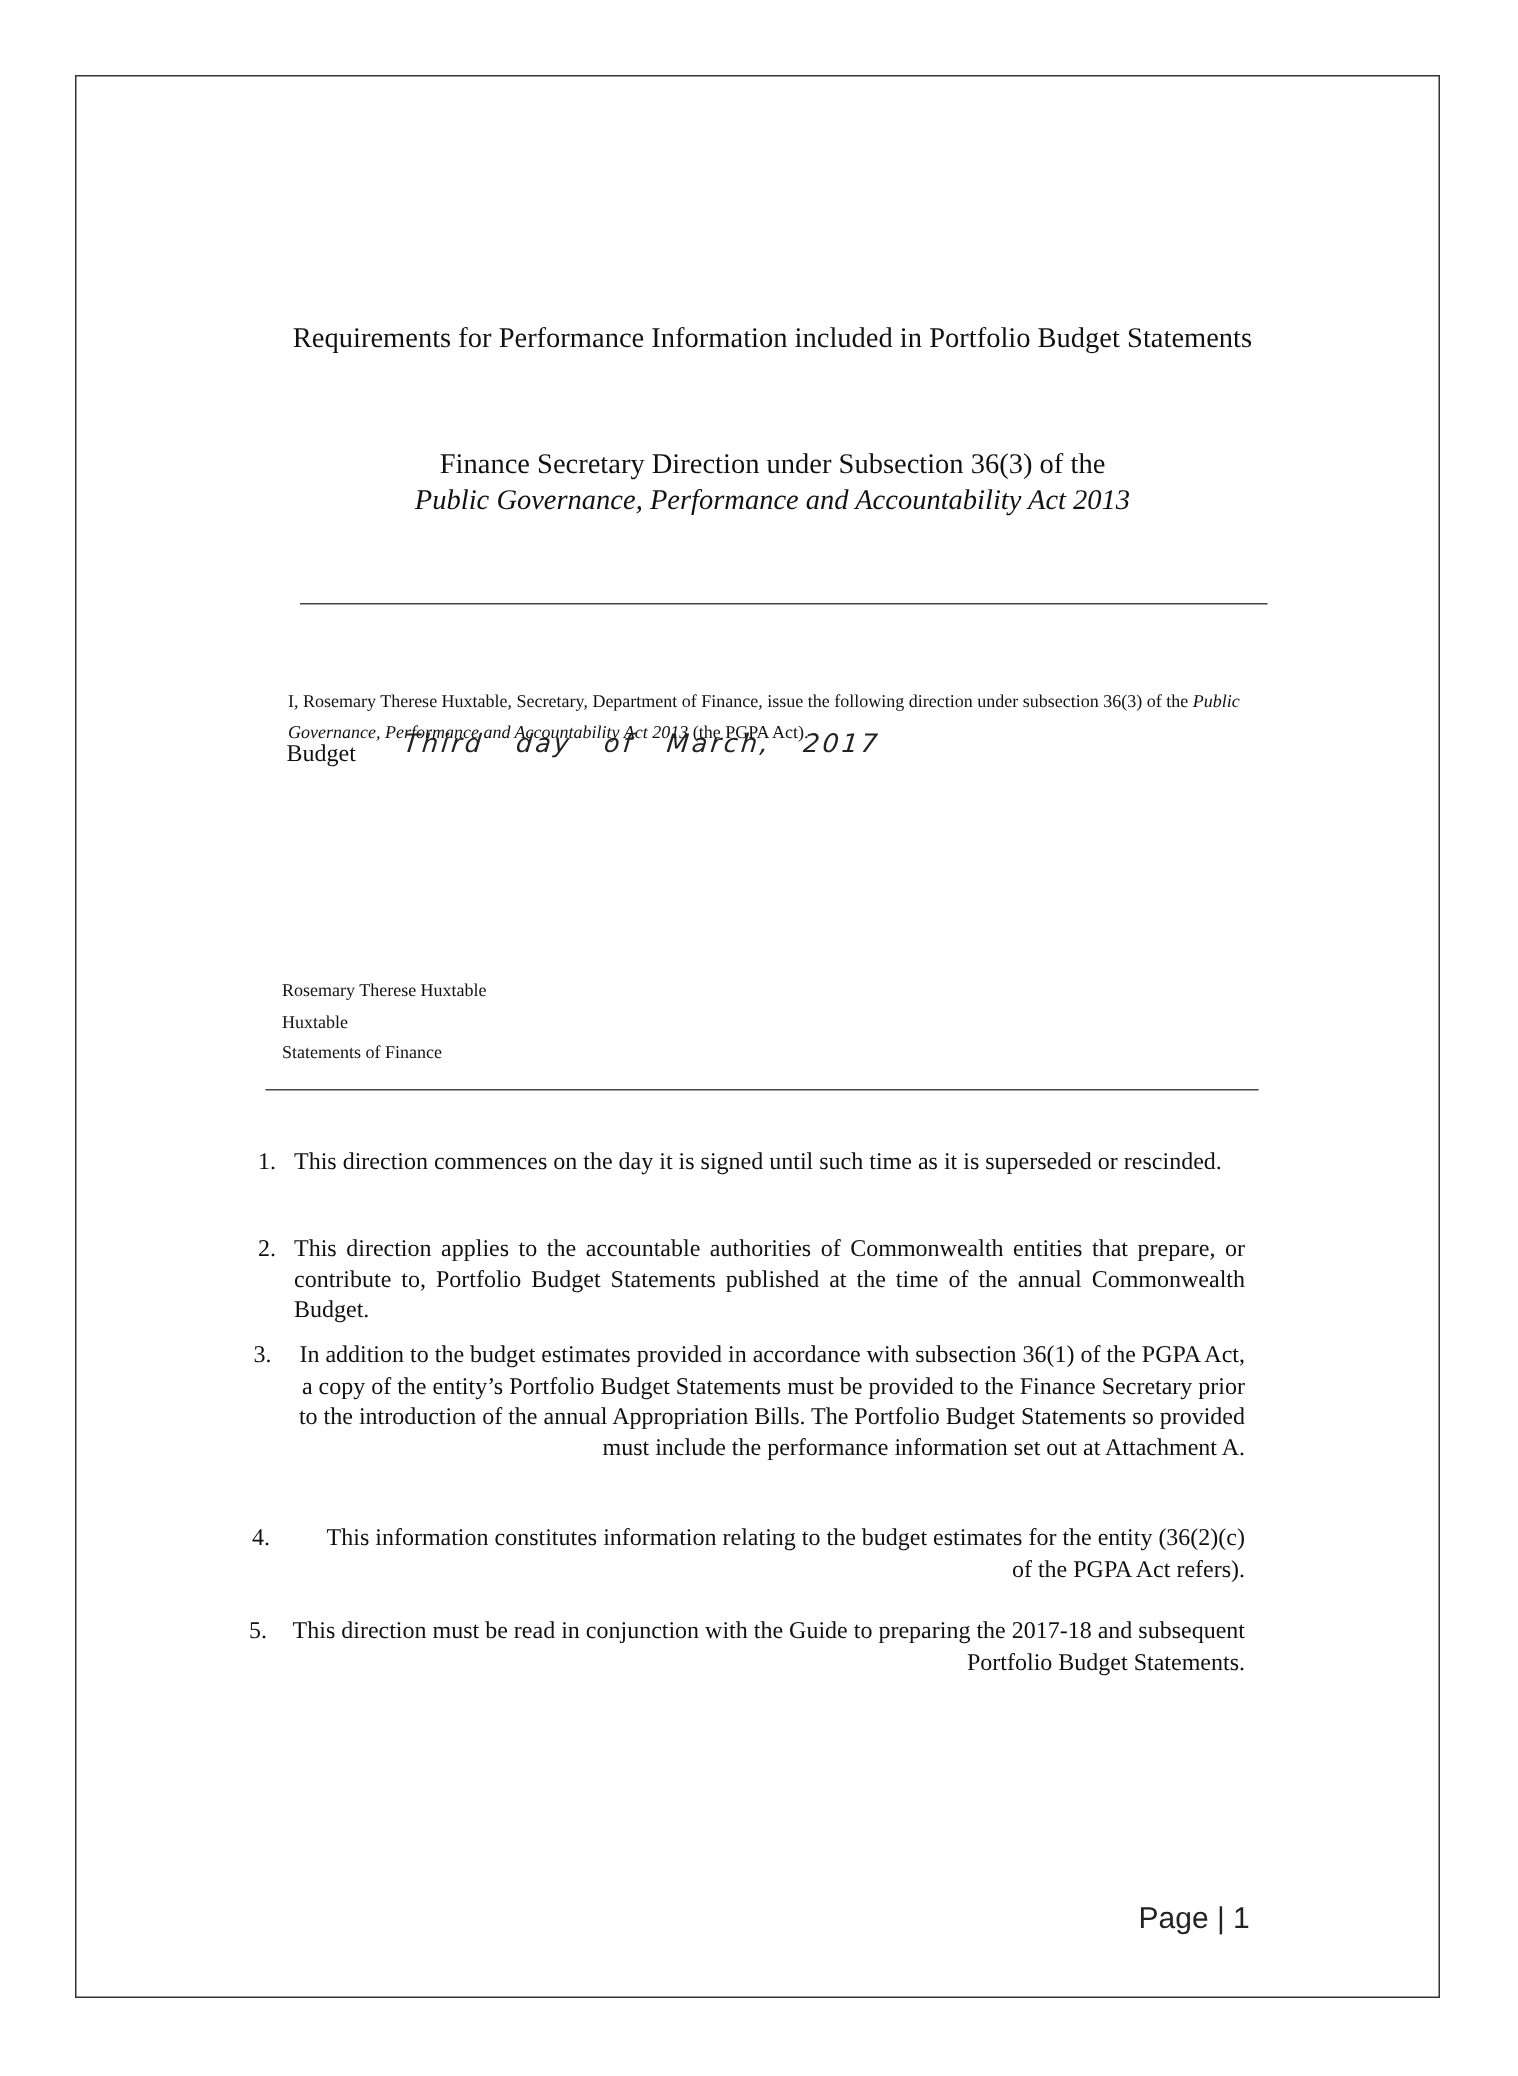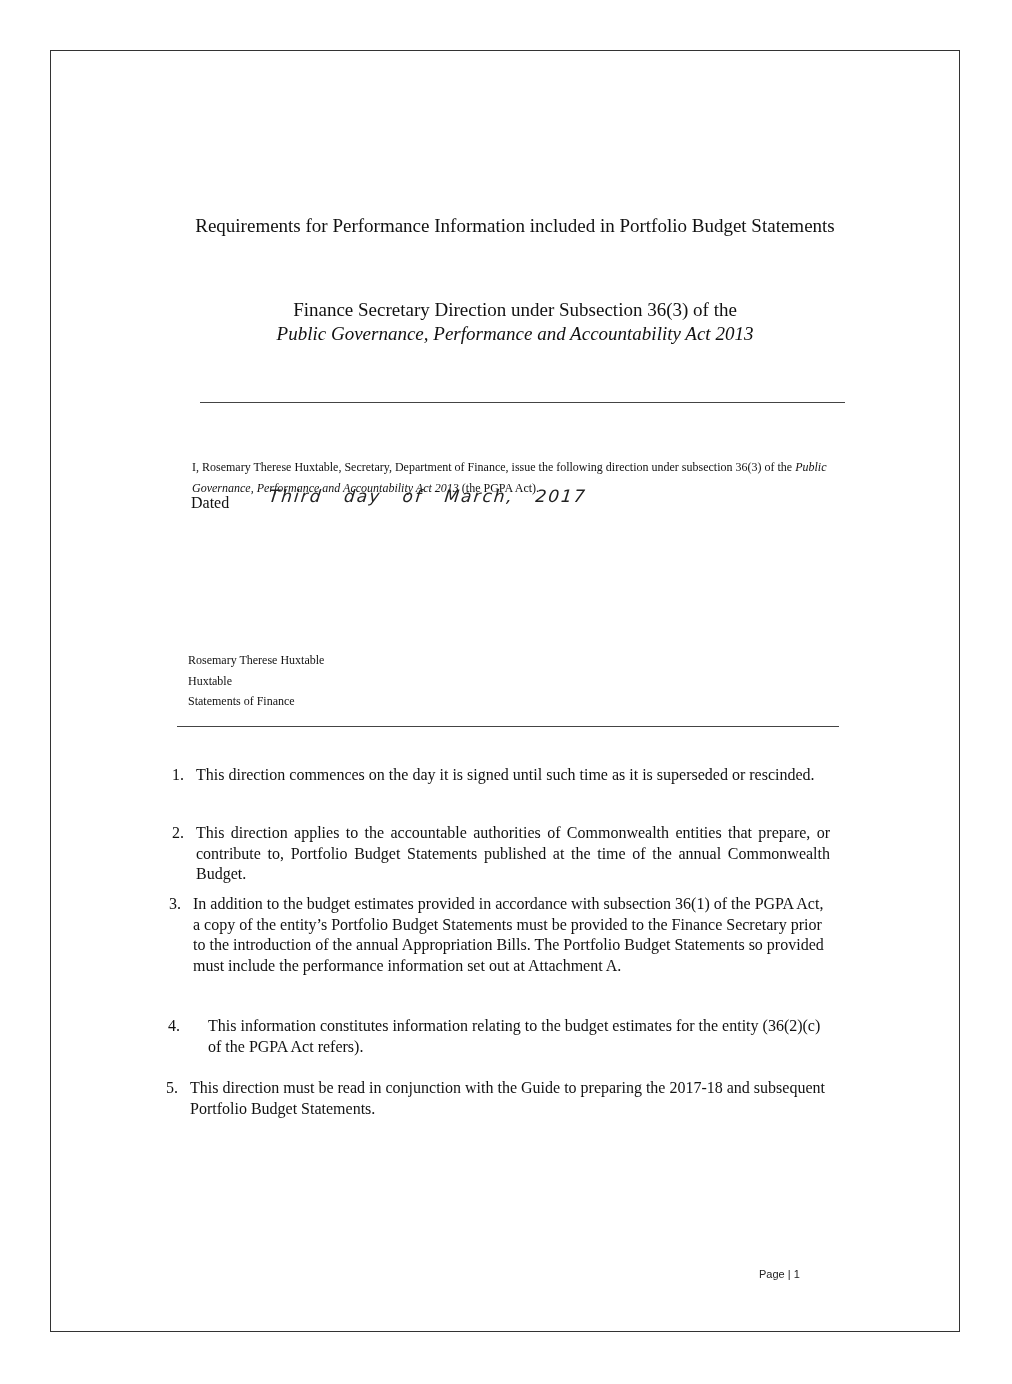--- a/index.html
+++ b/index.html
@@ -101,39 +101,40 @@
     }
     .clause-num {
       position: absolute;
       left: 0;
       top: 0;
       width: 24px;
       text-align: right;
     }
     .clause-text {
       margin-left: 36px;
+      text-align: right;
     }
     .clause-1 { top: 0px; }
     .clause-2 { top: 58px; }
     .clause-3 { top: 129px; }
     .clause-3 .clause-num { left: -3px; }
     .clause-3 .clause-text { margin-left: 33px; }
     .clause-4 { top: 251px; }
     .clause-4 .clause-num { left: -4px; }
     .clause-4 .clause-text { margin-left: 48px; }
     .clause-5 { top: 313px; }
     .clause-5 .clause-num { left: -6px; }
     .clause-5 .clause-text { margin-left: 30px; }
     .justified { text-align: justify; text-align-last: left; }
     .page-number {
       position: absolute;
       left: 759px;
       top: 1268px;
       font-family: "Liberation Sans", "DejaVu Sans", sans-serif;
-      font-size: 11px;
+      font-size: 20px;
       color: #222222;
     }
   </style>
 </head>
 <body>
 
 <div class="page-frame"></div>
 
 <div class="title title-1">
   <span>Requirements for Performance Information included in Portfolio Budget Statements</span>
@@ -144,21 +145,21 @@
   <div class="italic">Public Governance, Performance and Accountability Act 2013</div>
 </div>
 
 <div class="rule rule-1"></div>
 
 <div class="intro">
   <span>I, Rosemary Therese Huxtable, Secretary, Department of Finance, issue the following direction under subsection 36(3) of the </span><i>Public Governance, Performance and Accountability Act 2013</i><span> (the PGPA Act).</span>
 </div>
 
 <div class="dated-row">
-  <span class="dated-label">Dated</span>
+  <span class="dated-label">Budget</span>
   <span class="dated-handwriting">Third day of March, 2017</span>
 </div>
 
 <div class="signatory">
   <div>Rosemary Therese Huxtable</div>
   <div>Huxtable</div>
   <div>Statements of Finance</div>
 </div>
 
 <div class="rule rule-2"></div>

